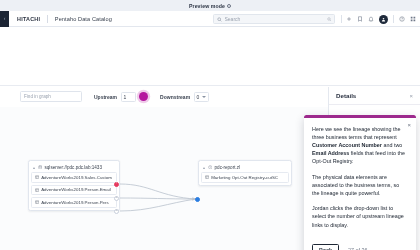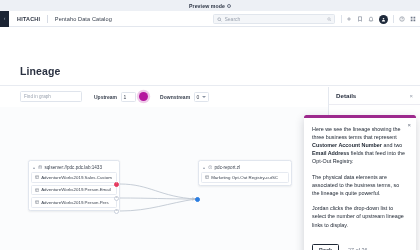--- a/index.html
+++ b/index.html
@@ -270,21 +270,20 @@
         <rect x="2" y="2" width="4.6" height="4.6" fill="#6f7889"></rect>
         <rect x="9.4" y="2" width="4.6" height="4.6" fill="#6f7889"></rect>
         <rect x="2" y="9.4" width="4.6" height="4.6" fill="#6f7889"></rect>
         <rect x="9.4" y="9.4" width="4.6" height="4.6" fill="#6f7889"></rect>
       </svg>
     </div>
   </div>
 
   <div class="page">
 
-    <div class="page-title">Lineage</div>
     <div class="title-rule"></div>
 
     <div class="toolbar">
 
       <div class="find-box">
         <input type="text" placeholder="Find in graph" style="">
         <svg width="4.2" height="4.2" viewBox="0 0 16 16">
           <circle cx="7" cy="7" r="4.5" fill="none" stroke="#9aa2af" stroke-width="1.7"></circle>
           <line x1="10.3" y1="10.3" x2="14" y2="14" stroke="#9aa2af" stroke-width="1.7"></line>
         </svg>

